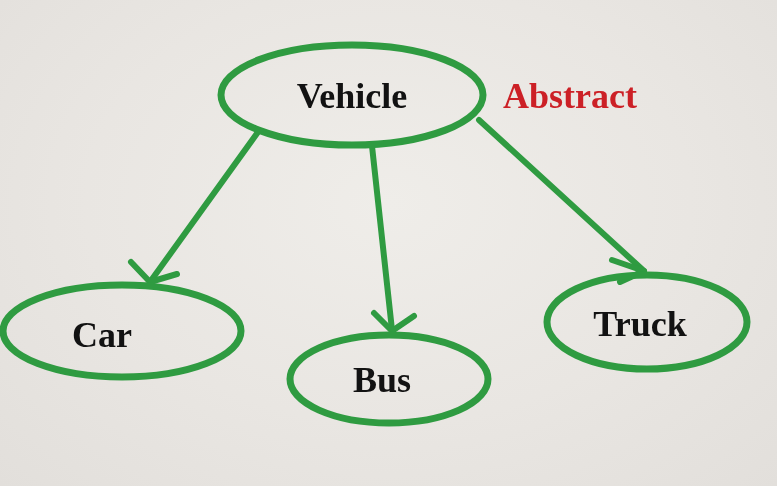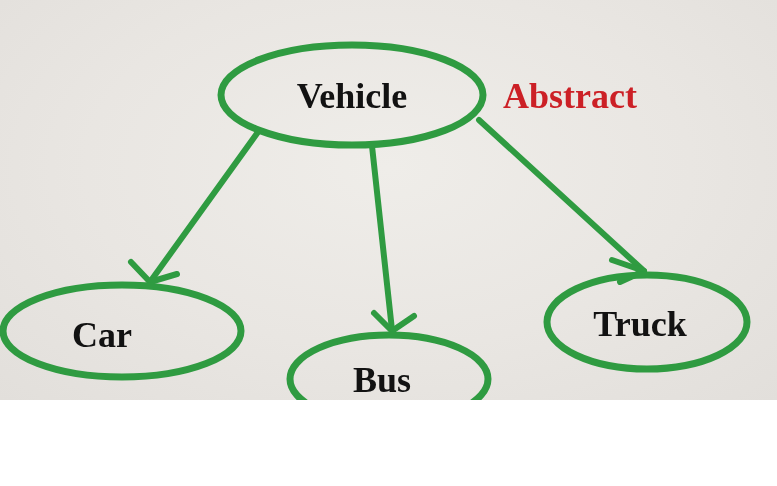--- a/index.html
+++ b/index.html
@@ -2,21 +2,21 @@
 <html><head>
 <meta charset="utf-8">
 <style>
   html, body {
     margin: 0;
     padding: 0;
   }
   #canvas {
     position: relative;
     width: 777px;
-    height: 400px;
+    height: 486px;
     overflow: hidden;
     background: radial-gradient(ellipse at 50% 42%, #efede9 0%, #e9e6e2 55%, #e2dfdb 100%);
   }
   svg text {
     font-family: "Liberation Serif", "DejaVu Serif", serif;
     font-weight: bold;
     font-size: 36px;
   }
   .node-ellipse {
     fill: none;

